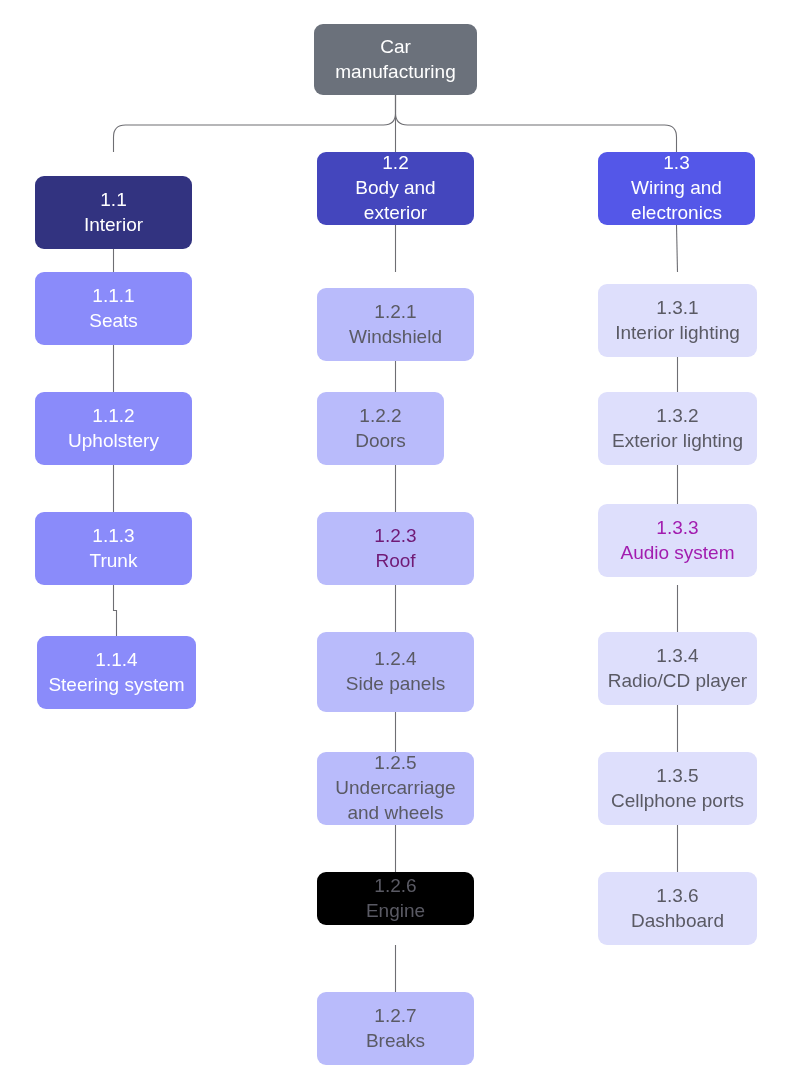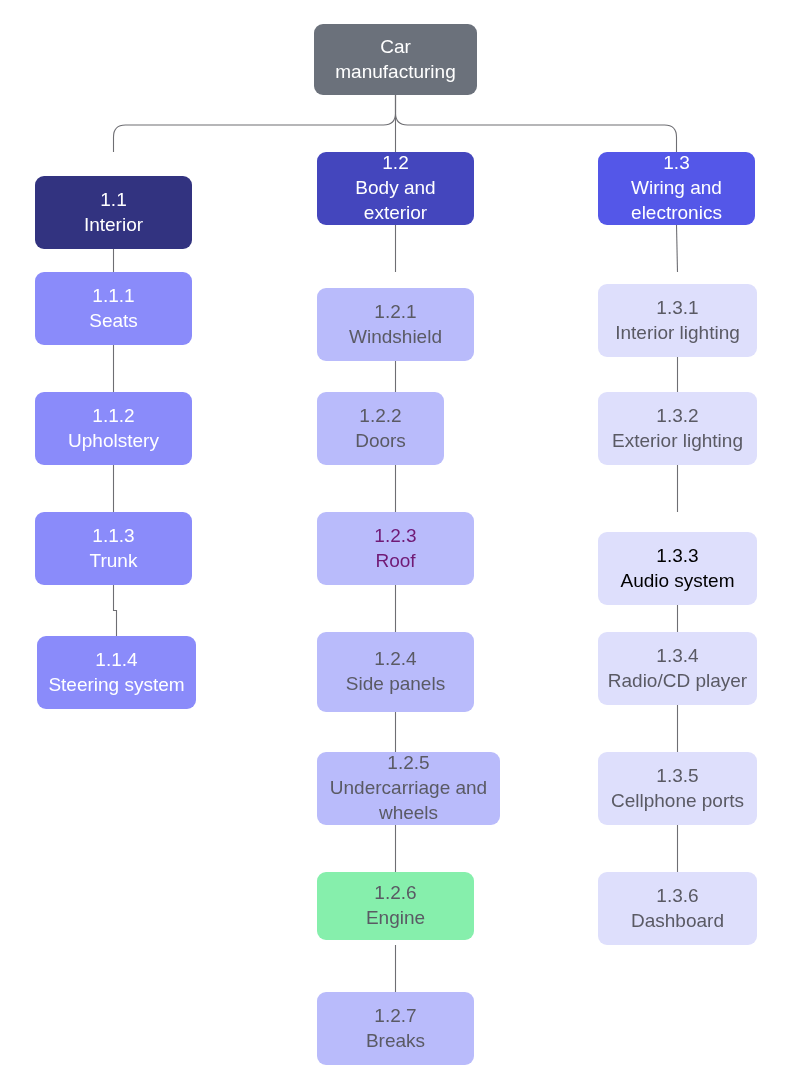--- a/index.html
+++ b/index.html
@@ -149,45 +149,45 @@
         <span class="node-label">Doors</span>
       </div>
       <div class="node tone-l3-b" style="left: 317px; top: 512px; width: 157px; height: 73px; background: rgb(185, 187, 251); color: #701a75;">
         <span class="node-id">1.2.3</span>
         <span class="node-label">Roof</span>
       </div>
       <div class="node tone-l3-b" style="left: 317px; top: 632px; width: 157px; height: 80px; background: rgb(185, 187, 251); color: rgb(90, 90, 100);">
         <span class="node-id">1.2.4</span>
         <span class="node-label">Side panels</span>
       </div>
-      <div class="node tone-l3-b" style="left: 317px; top: 752px; width: 183px; height: 73px; background: rgb(185, 187, 251); color: rgb(90, 90, 100);">
+      <div class="node tone-l3-b" style="left: 317px; top: 752px; width: 157px; height: 73px; background: rgb(185, 187, 251); color: rgb(90, 90, 100);">
         <span class="node-id">1.2.5</span>
         <span class="node-label">Undercarriage and wheels</span>
       </div>
-      <div class="node tone-l3-b" style="left: 317px; top: 872px; width: 157px; height: 68px; background: #86efac; color: rgb(90, 90, 100);">
+      <div class="node tone-l3-b" style="left: 317px; top: 872px; width: 157px; height: 53px; background: #000000; color: rgb(90, 90, 100);">
         <span class="node-id">1.2.6</span>
         <span class="node-label">Engine</span>
       </div>
       <div class="node tone-l3-b" style="left: 317px; top: 992px; width: 157px; height: 73px; background: rgb(185, 187, 251); color: rgb(90, 90, 100);">
         <span class="node-id">1.2.7</span>
         <span class="node-label">Breaks</span>
       </div>
       <div class="node tone-l2-c" style="left: 598px; top: 152px; width: 157px; height: 73px; background: rgb(84, 87, 232); color: rgb(255, 255, 255);">
         <span class="node-id">1.3</span>
         <span class="node-label">Wiring and electronics</span>
       </div>
       <div class="node tone-l3-c" style="left: 598px; top: 284px; width: 159px; height: 73px; background: rgb(222, 223, 252); color: rgb(90, 90, 100);">
         <span class="node-id">1.3.1</span>
         <span class="node-label">Interior lighting</span>
       </div>
       <div class="node tone-l3-c" style="left: 598px; top: 392px; width: 159px; height: 73px; background: rgb(222, 223, 252); color: rgb(90, 90, 100);">
         <span class="node-id">1.3.2</span>
         <span class="node-label">Exterior lighting</span>
       </div>
-      <div class="node tone-l3-c" style="left: 598px; top: 532px; width: 159px; height: 73px; background: rgb(222, 223, 252); color: #000000;">
+      <div class="node tone-l3-c" style="left: 598px; top: 504px; width: 159px; height: 73px; background: rgb(222, 223, 252); color: #a21caf;">
         <span class="node-id">1.3.3</span>
         <span class="node-label">Audio system</span>
       </div>
       <div class="node tone-l3-c" style="left: 598px; top: 632px; width: 159px; height: 73px; background: rgb(222, 223, 252); color: rgb(90, 90, 100);">
         <span class="node-id">1.3.4</span>
         <span class="node-label">Radio/CD player</span>
       </div>
       <div class="node tone-l3-c" style="left: 598px; top: 752px; width: 159px; height: 73px; background: rgb(222, 223, 252); color: rgb(90, 90, 100);">
         <span class="node-id">1.3.5</span>
         <span class="node-label">Cellphone ports</span>

